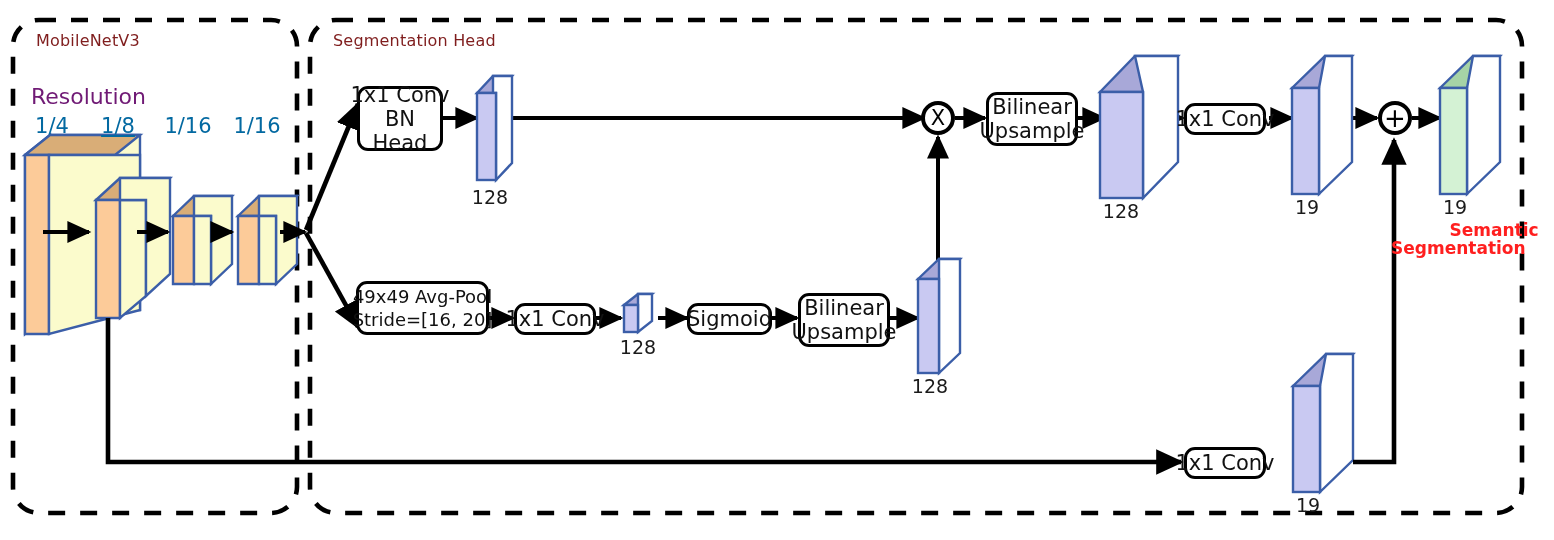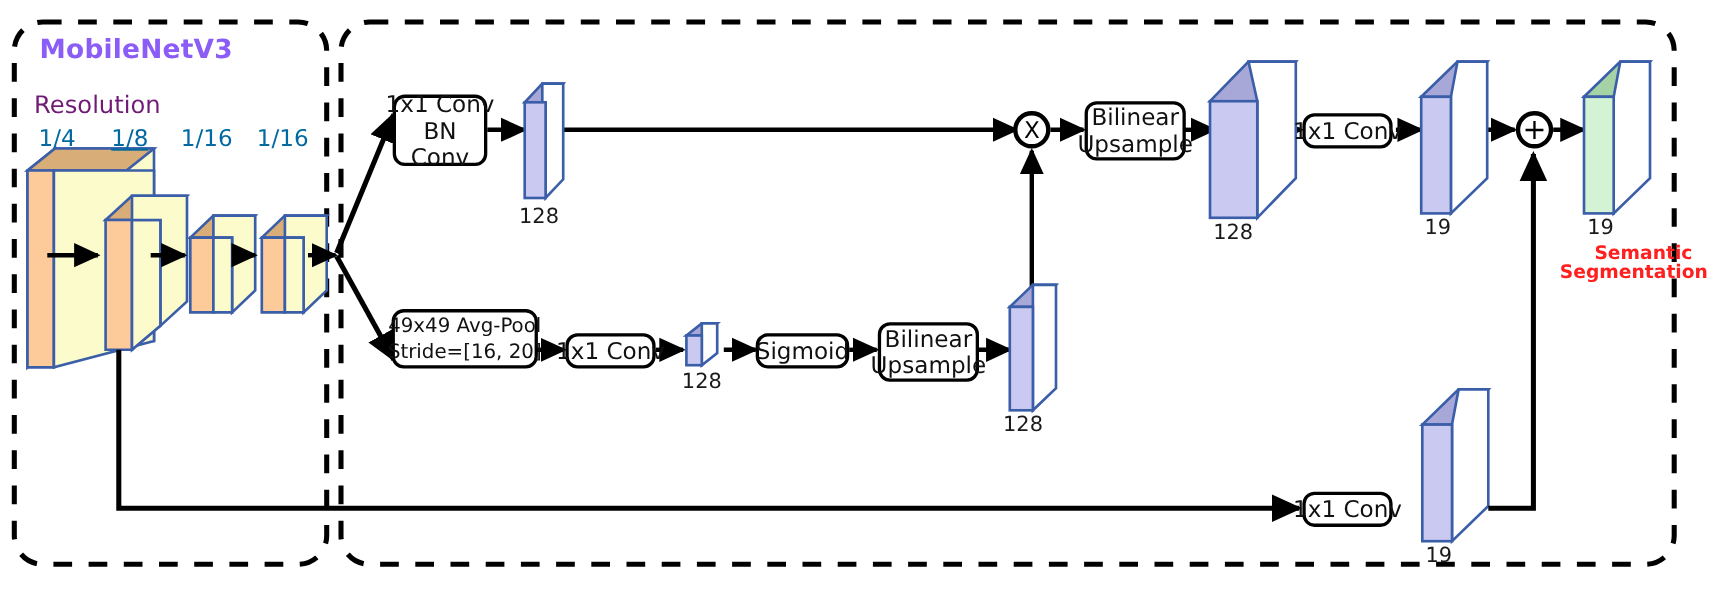--- a/index.html
+++ b/index.html
@@ -6,23 +6,23 @@
   #root{
     position:relative;
     width:1554px;height:540px;
     background:#ffffff;
     font-family:"DejaVu Sans","Liberation Sans",sans-serif;
     overflow:hidden;
   }
   #svg-layer{position:absolute;left:0;top:0;width:1554px;height:540px;}
   .grp-title{
     position:absolute;
-    color:#8b5cf6;
-    font-weight:bold;
-    font-size:24px;
+    color:#7f1d1d;
+    font-weight:normal;
+    font-size:16px;
     letter-spacing:0.2px;
     white-space:nowrap;
   }
   .plain-label{
     position:absolute;
     color:#701a75;
     font-size:22px;
     white-space:nowrap;
   }
   .res-label{
@@ -202,32 +202,33 @@
     </g>
 
     <g>
       <polygon points="1440,88 1473,56 1500,56 1467,88" fill="#A6D3A6" stroke="#3B5EA8" stroke-width="2.4"></polygon>
       <polygon points="1473,56 1500,56 1500,162 1467,194 1467,88" fill="#FFFFFF" stroke="#3B5EA8" stroke-width="2.4"></polygon>
       <rect x="1440" y="88" width="27" height="106" fill="#D4F2D4" stroke="#3B5EA8" stroke-width="2.4"></rect>
     </g>
   </svg>
 
   <div class="grp-title" style="left:36px;top:31px;">MobileNetV3</div>
+  <div class="grp-title" style="left:333px;top:31px;">Segmentation Head</div>
 
   <div class="plain-label" style="left:31px;top:84px;">Resolution</div>
 
   <div class="res-label" style="left:28px;top:114px;width:48px;">1/4</div>
   <div class="res-label" style="left:94px;top:114px;width:48px;text-decoration:underline;">1/8</div>
   <div class="res-label" style="left:159px;top:114px;width:58px;">1/16</div>
   <div class="res-label" style="left:228px;top:114px;width:58px;">1/16</div>
 
   <div class="op-box" style="left:357px;top:86px;width:86px;height:65px;">
     <span>1x1 Conv</span>
     <span>BN</span>
-    <span>Conv</span>
+    <span>Head</span>
   </div>
 
   <div class="op-box" style="left:356px;top:281px;width:133px;height:54px;font-size:18px;line-height:23px;">
     <span>49x49 Avg-Pool</span>
     <span>Stride=[16, 20]</span>
   </div>
 
   <div class="op-box" style="left:514px;top:303px;width:82px;height:32px;">
     <span>1x1 Conv</span>
   </div>
@@ -264,15 +265,15 @@
 
   <div class="chan-label" style="left:462px;top:186px;width:56px;">128</div>
   <div class="chan-label" style="left:610px;top:336px;width:56px;">128</div>
   <div class="chan-label" style="left:902px;top:375px;width:56px;">128</div>
   <div class="chan-label" style="left:1093px;top:200px;width:56px;">128</div>
   <div class="chan-label" style="left:1289px;top:196px;width:36px;">19</div>
   <div class="chan-label" style="left:1290px;top:494px;width:36px;">19</div>
   <div class="chan-label" style="left:1437px;top:196px;width:36px;">19</div>
 
   <div class="out-label" style="left:1391px;top:221px;width:130px;margin-left:38px;">Semantic</div>
-  <div class="out-label" style="left:1391px;top:239px;width:114px;margin-left:27px;">Segmentation</div>
+  <div class="out-label" style="left:1391px;top:239px;width:114px;">Segmentation</div>
 
 </div>
 
 </body></html>

